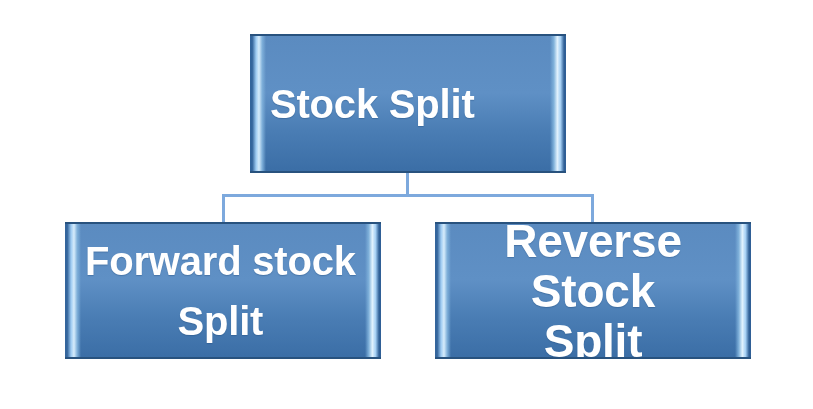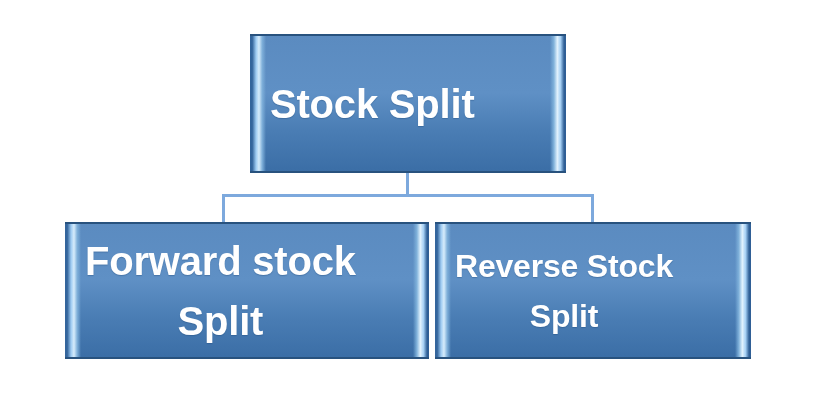--- a/index.html
+++ b/index.html
@@ -71,26 +71,26 @@
     color: #ffffff;
     font-weight: bold;
     text-align: center;
     letter-spacing: -0.2px;
     padding: 0 20px;
     text-shadow: 0 1px 1px rgba(30,70,115,0.35);
   }
 
   
   #node-root  { left: 250px; top: 34px;  width: 316px; height: 139px; }
-  #node-left  { left: 65px;  top: 222px; width: 364px; height: 137px; }
+  #node-left  { left: 65px;  top: 222px; width: 316px; height: 137px; }
   #node-right { left: 435px; top: 222px; width: 316px; height: 137px; }
 
   #node-root  .node-label { font-size: 40px; line-height: 46px; }
   #node-left  .node-label { font-size: 40px; line-height: 60px; }
-  #node-right .node-label { font-size: 32px; line-height: 50px; }
+  #node-right .node-label { font-size: 46px; line-height: 50px; }
 </style>
 </head>
 <body>
 
 <div id="canvas">
 
   <div class="conn conn-v-top"></div>
   <div class="conn conn-h"></div>
   <div class="conn conn-v-left"></div>
   <div class="conn conn-v-right"></div>

